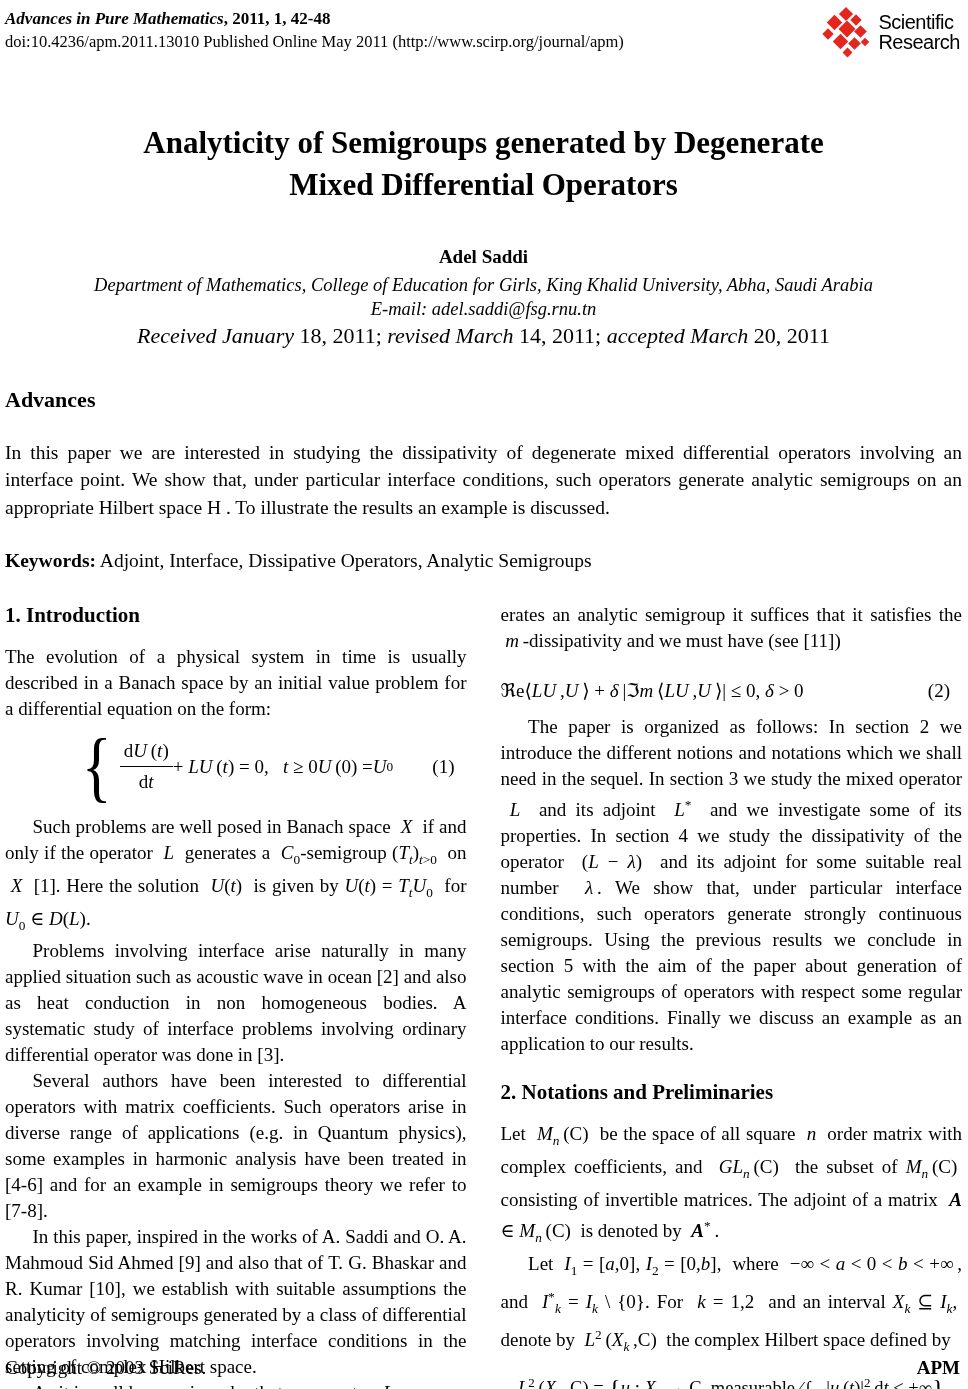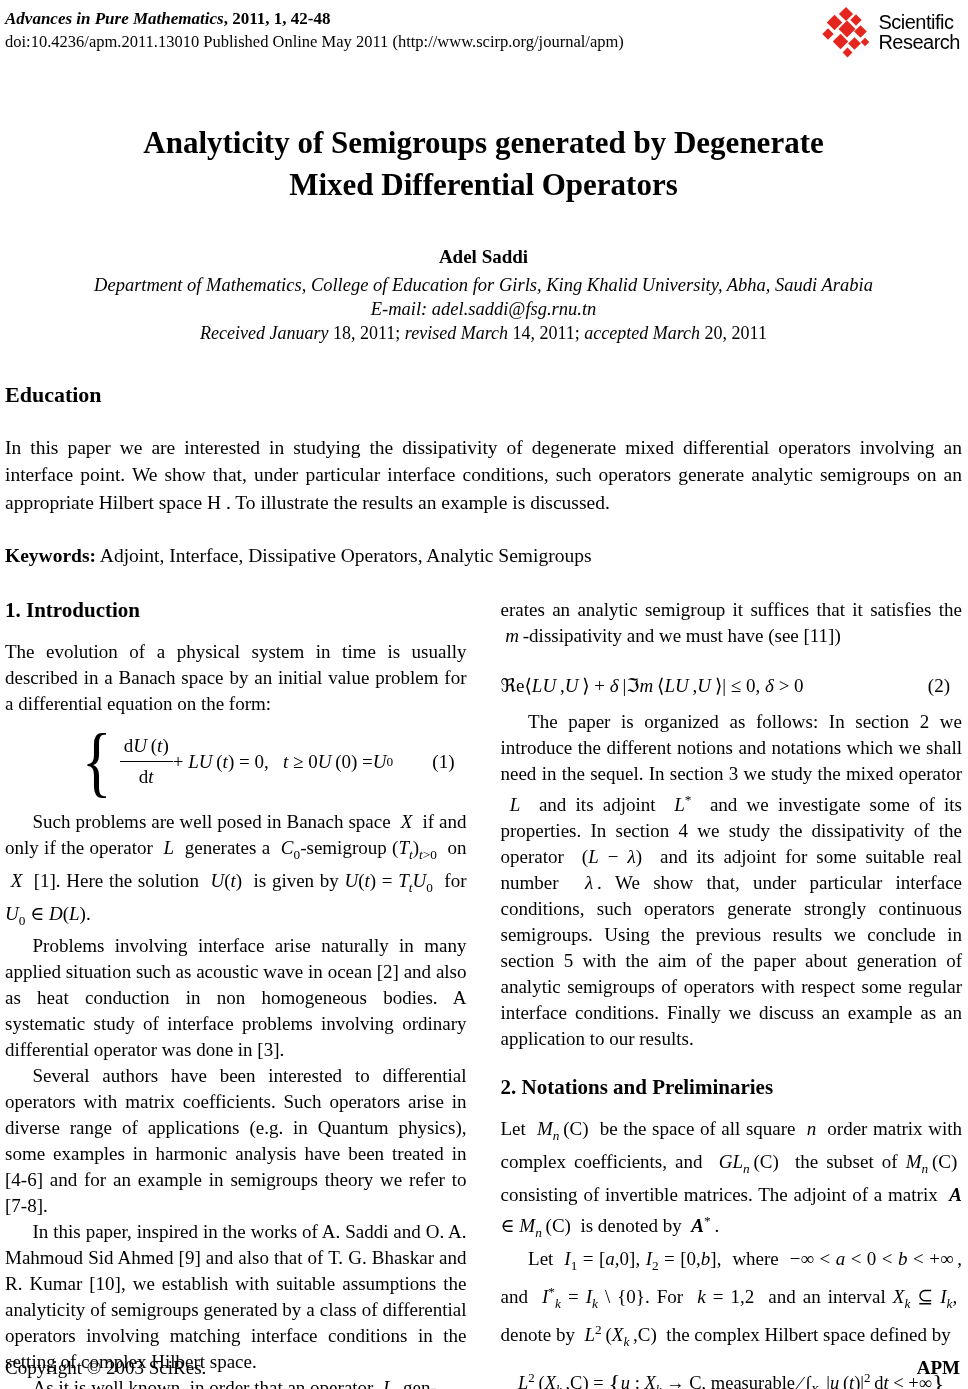--- a/index.html
+++ b/index.html
@@ -17,21 +17,21 @@
   .logo{display:flex;align-items:flex-start;gap:6px;margin-right:2px;}
   .logo-mark{position:relative;width:48px;height:50px;flex:0 0 auto;}
   .logo-mark .d{position:absolute;background:#e5261f;transform:rotate(45deg);}
   .logo-text{font-family:"Liberation Sans","DejaVu Sans",sans-serif;font-size:20px;line-height:1.02;letter-spacing:-0.5px;margin-top:4px;}
 
   
   .title{margin-top:64px;text-align:center;font-weight:bold;font-size:31px;line-height:1.35;}
   .author{margin-top:40px;text-align:center;font-weight:bold;font-size:19px;}
   .affil{margin-top:7px;text-align:center;font-style:italic;font-size:18.5px;}
   .email{margin-top:3px;text-align:center;font-style:italic;font-size:18.5px;}
-  .received{margin-top:3px;text-align:center;font-size:18px;}
+  .received{margin-top:3px;text-align:center;font-size:22px;}
 
   
   .abs-h{margin-top:38px;font-weight:bold;font-size:22px;}
   .abs-p{margin-top:26px;font-size:19.5px;line-height:1.42;text-align:justify;}
   .keywords{margin-top:28px;font-size:19.5px;}
 
   
   .cols{display:flex;gap:34px;margin-top:30px;}
   .col{flex:1 1 0;font-size:19px;line-height:26px;text-align:justify;}
   .sec-h{font-weight:bold;font-size:21px;margin:0 0 16px 0;text-align:left;}
@@ -87,21 +87,21 @@
     </div>
   </div>
 
   <div class="title">Analyticity of Semigroups generated by Degenerate<br>Mixed Differential Operators</div>
 
   <div class="author">Adel Saddi</div>
   <div class="affil">Department of Mathematics, College of Education for Girls, King Khalid University, Abha, Saudi Arabia</div>
   <div class="email">E-mail: adel.saddi@fsg.rnu.tn</div>
   <div class="received"><i>Received January</i> 18, 2011; <i>revised March</i> 14, 2011; <i>accepted March</i> 20, 2011</div>
 
-  <div class="abs-h">Education</div>
+  <div class="abs-h">Advances</div>
   <div class="abs-p">In this paper we are interested in studying the dissipativity of degenerate mixed differential operators involving an interface point. We show that, under particular interface conditions, such operators generate analytic semigroups on an appropriate Hilbert space  H . To illustrate the results an example is discussed.</div>
   <div class="keywords"><b>Keywords:</b> Adjoint, Interface, Dissipative Operators, Analytic Semigroups</div>
 
   <div class="cols">
 
     <div class="col">
       <div class="sec-h">1. Introduction</div>
       <p>The evolution of a physical system in time is usually described in a Banach space by an initial value problem for a differential equation on the form:</p>
 
       <div class="eq1">

